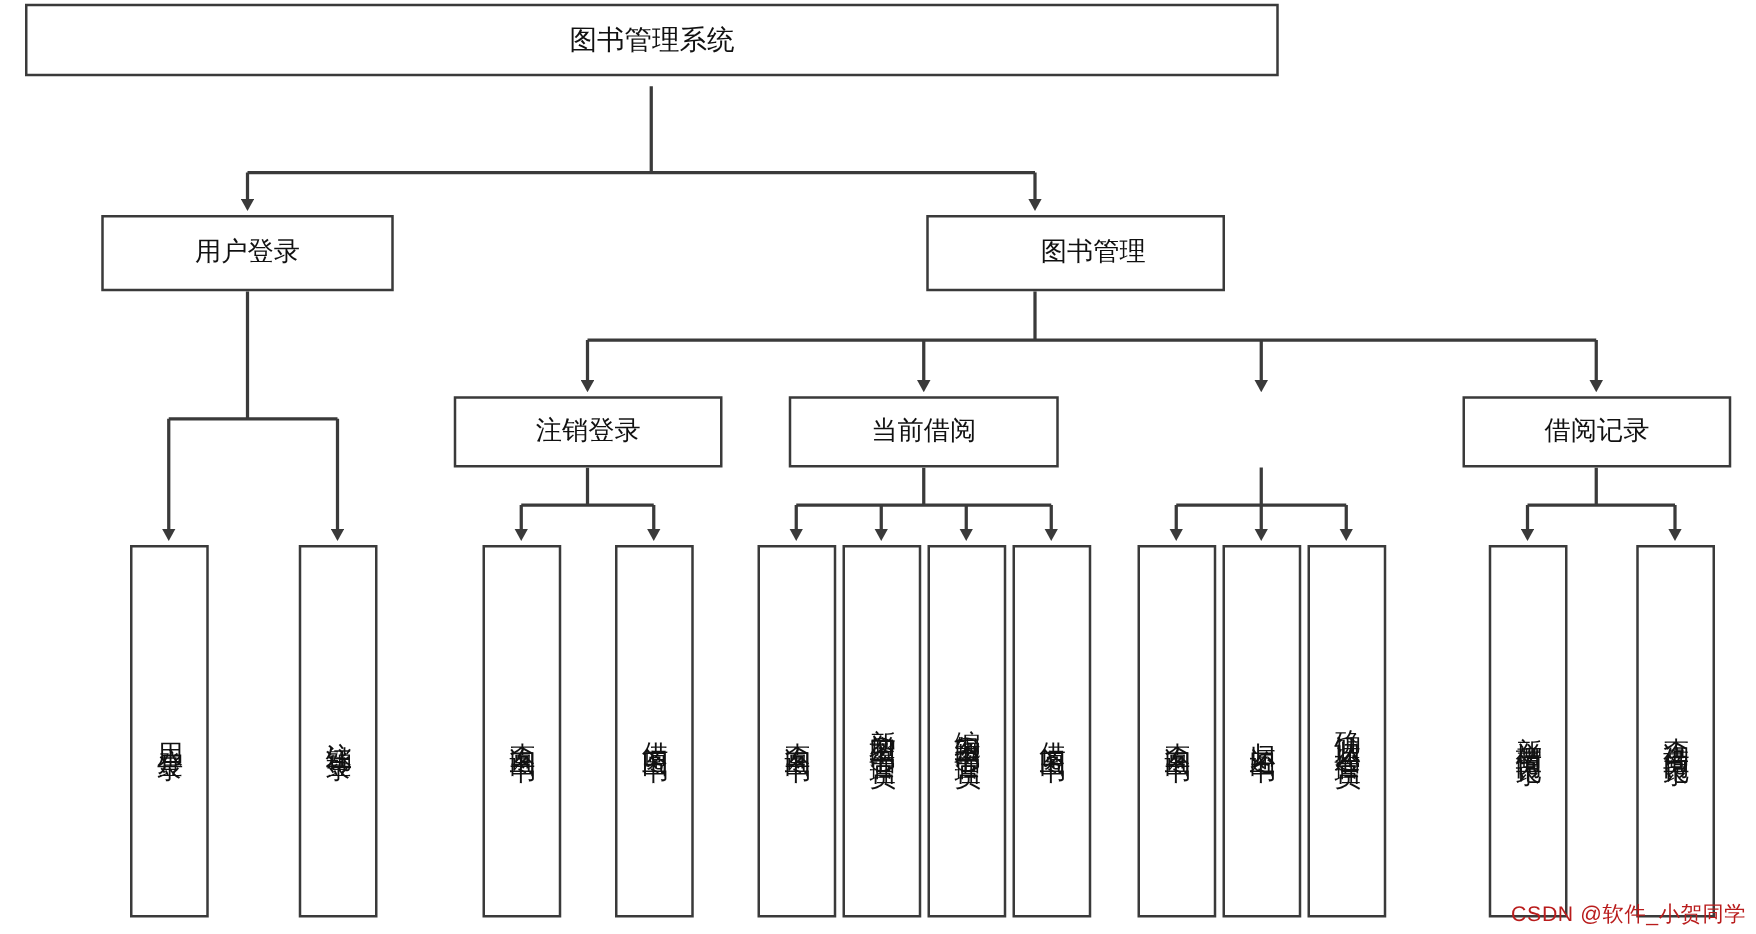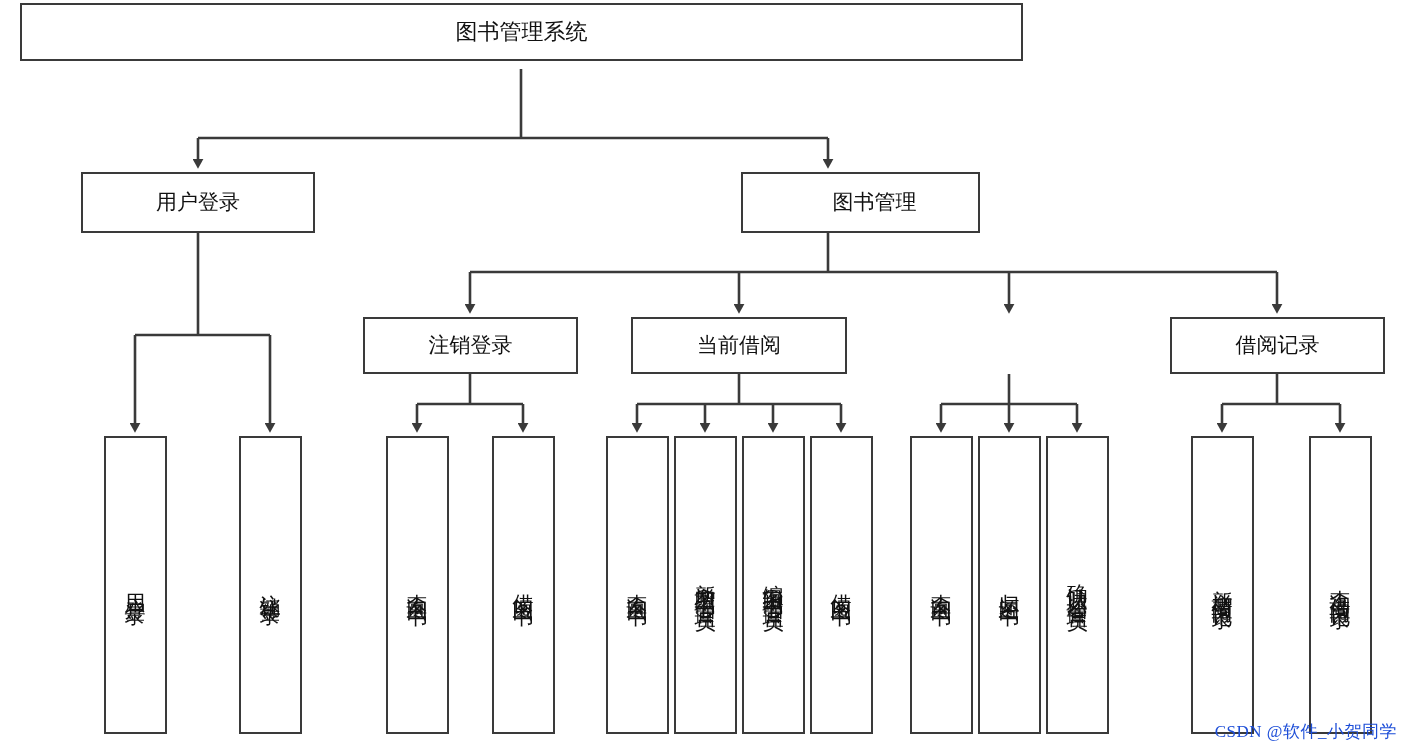--- a/index.html
+++ b/index.html
@@ -54,25 +54,24 @@
     text-orientation: upright;
     letter-spacing: 4px;
     line-height: 1;
     white-space: nowrap;
   }
   .watermark {
     position: absolute;
     right: 8px;
     bottom: 4px;
     font-size: 17px;
-    color: #1d4ed8;
+    color: #b91c1c;
     letter-spacing: 0.5px;
     z-index: 6;
     white-space: nowrap;
-    font-family: Liberation Serif, serif;
   }
 </style>
 </head>
 <body>
 
 <div id="canvas">
 
   <svg id="wires" viewBox="0 0 1405 747" xmlns="http://www.w3.org/2000/svg">
     <defs>
       <marker id="arr" markerWidth="10" markerHeight="11" refX="1.2" refY="5.5" orient="auto" markerUnits="userSpaceOnUse">

